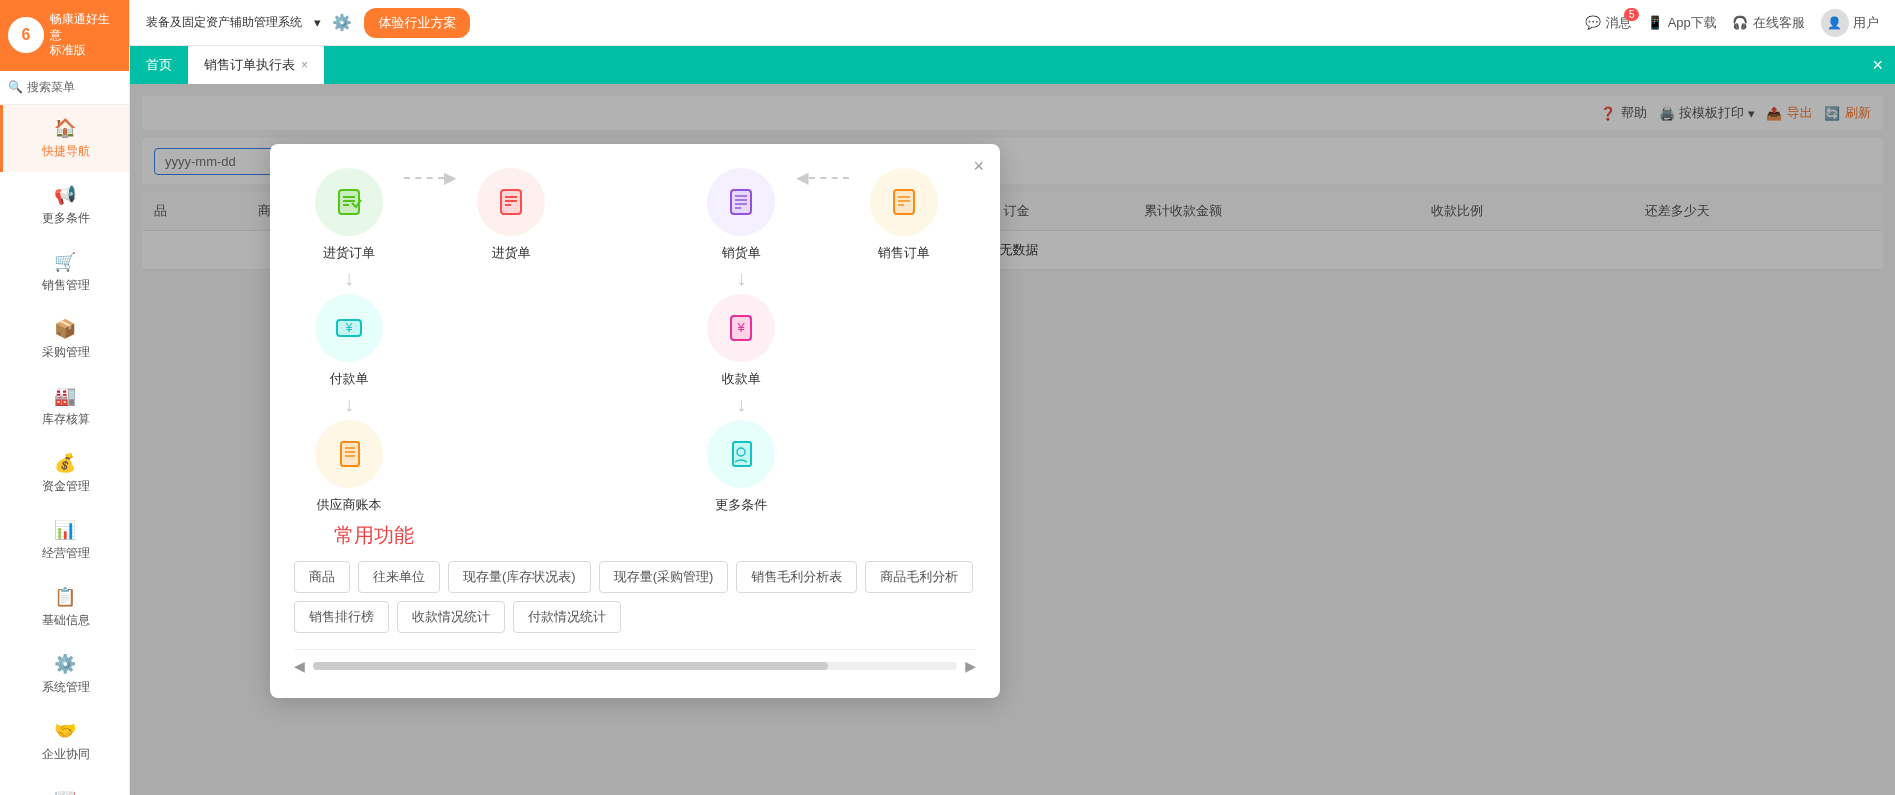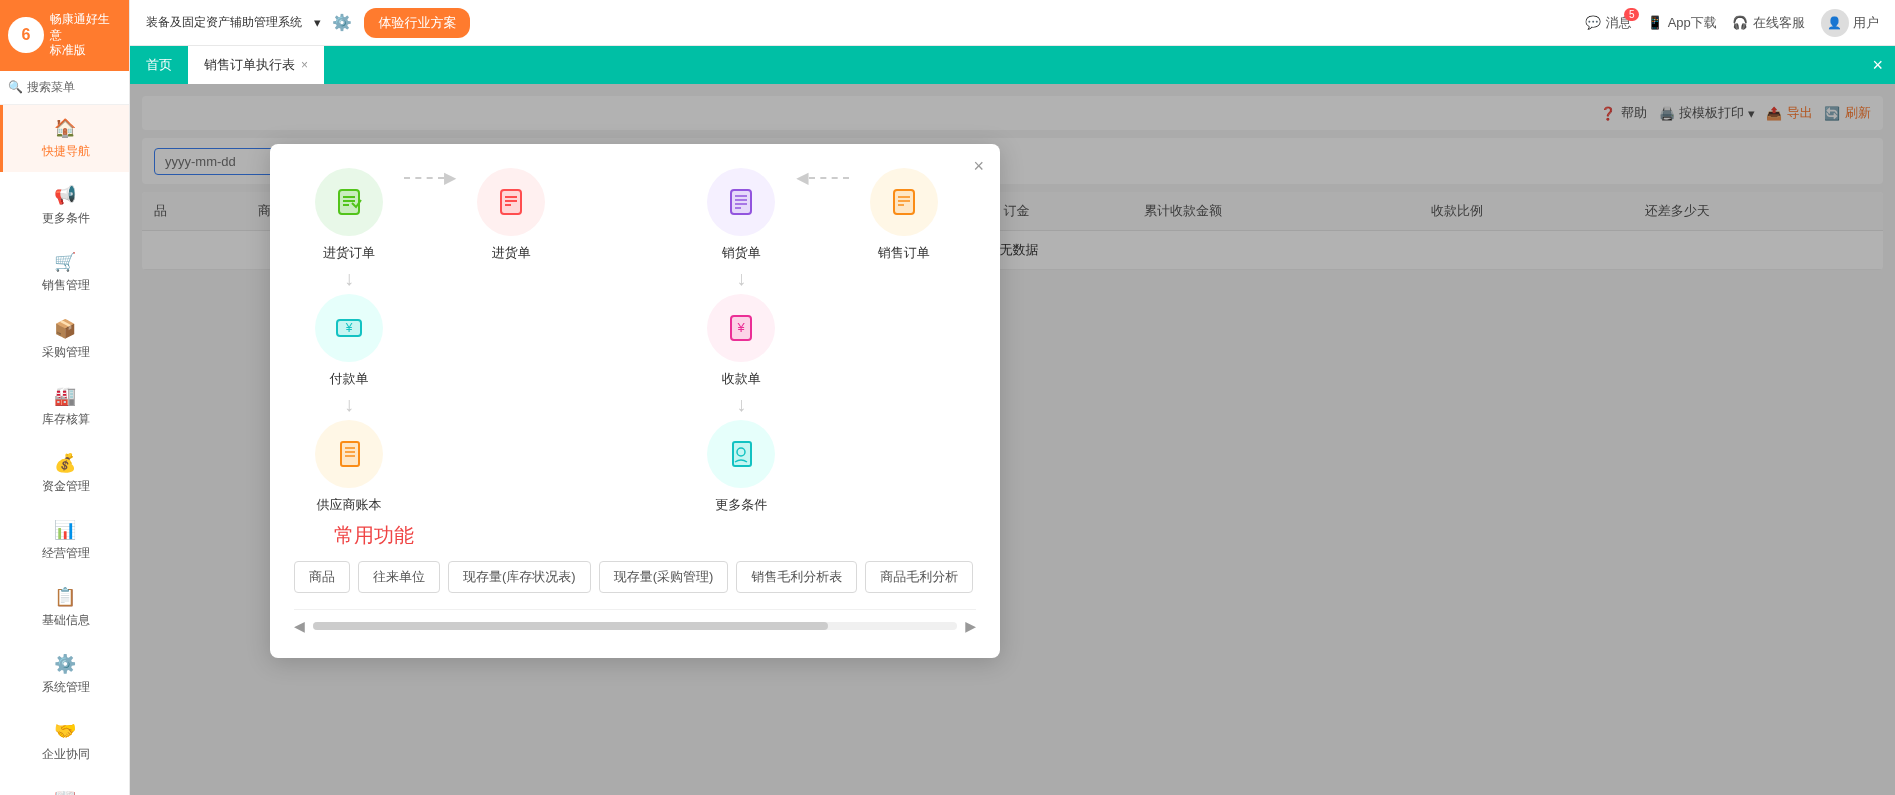--- a/index.html
+++ b/index.html
@@ -390,20 +390,25 @@
           <div class="common-functions">
             <div class="common-title">常用功能</div>
             <div class="func-btns">
               <button class="func-btn">商品</button>
               <button class="func-btn">往来单位</button>
               <button class="func-btn">现存量(库存状况表)</button>
               <button class="func-btn">现存量(采购管理)</button>
               <button class="func-btn">销售毛利分析表</button>
               <button class="func-btn">商品毛利分析</button>
             </div>
+            <div class="func-btns" style="margin-top:8px;">
+              <button class="func-btn">销售排行榜</button>
+              <button class="func-btn">收款情况统计</button>
+              <button class="func-btn">付款情况统计</button>
+            </div>
           </div>
 
           <div class="popup-scrollbar">
             <span class="arrow-btn">◀</span>
             <div class="scroll-track">
               <div class="scroll-thumb"></div>
             </div>
             <span class="arrow-btn">▶</span>
           </div>
         </div>

